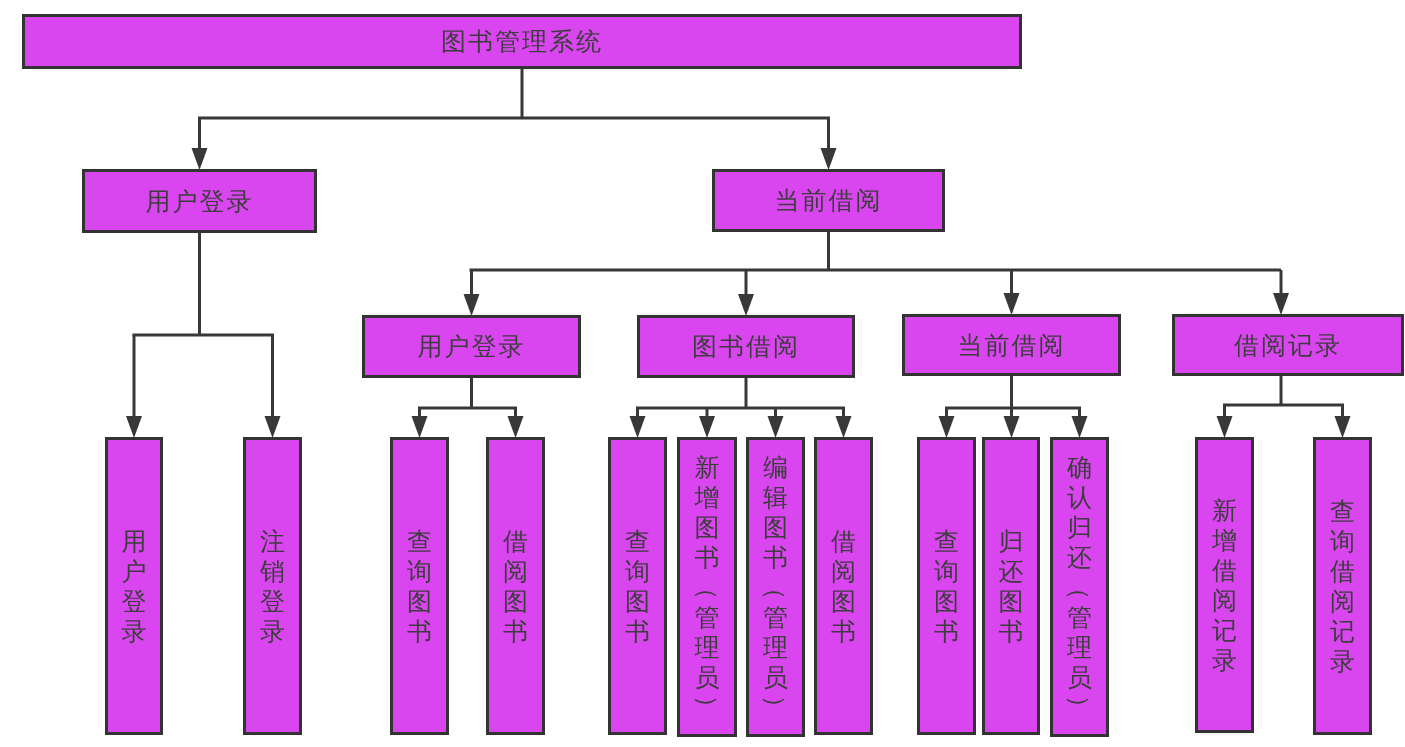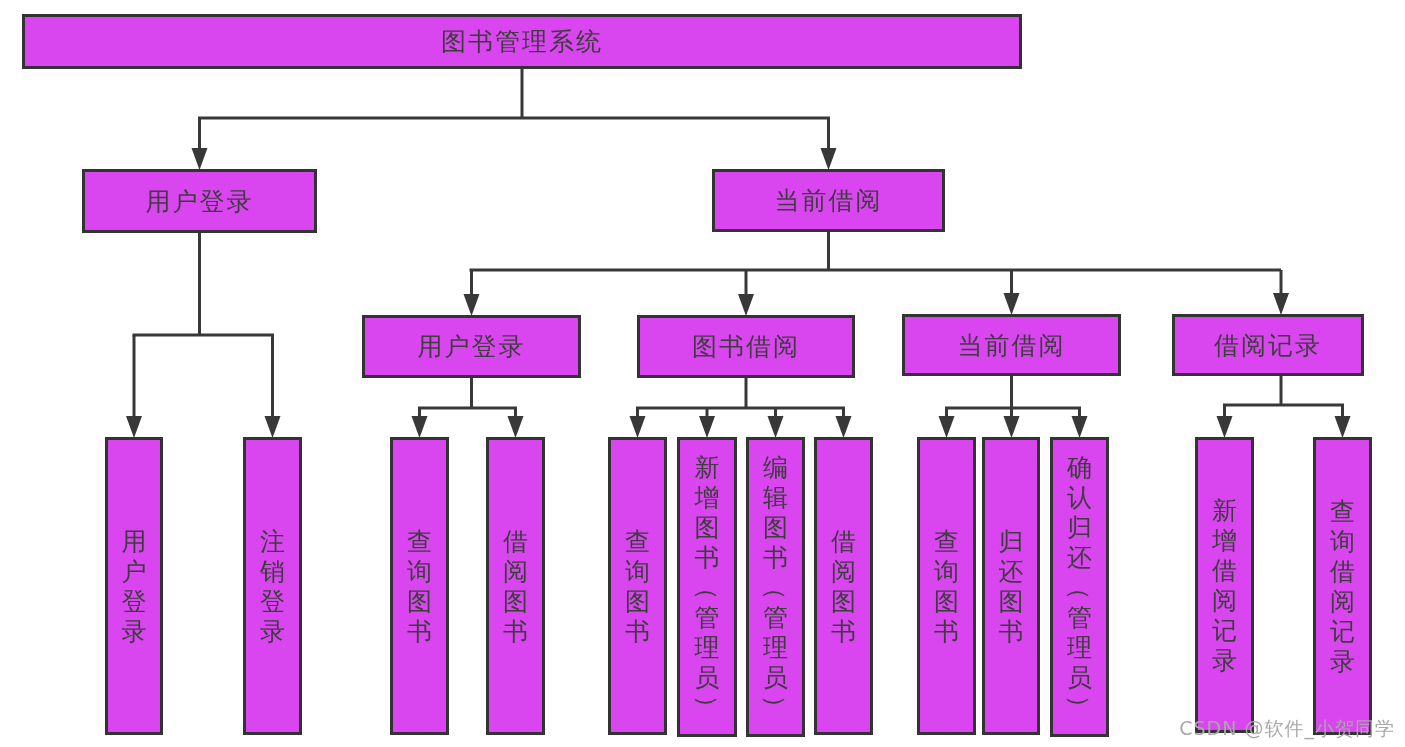--- a/index.html
+++ b/index.html
@@ -89,21 +89,21 @@
 
   <div class="hbox" style="left:362px;top:315px;width:219px;height:63px">
     <span class="hlbl">用户登录</span>
   </div>
   <div class="hbox" style="left:902px;top:314px;width:219px;height:62px">
     <span class="hlbl">当前借阅</span>
   </div>
   <div class="hbox" style="left:637px;top:315px;width:218px;height:63px">
     <span class="hlbl">图书借阅</span>
   </div>
-  <div class="hbox" style="left:1172px;top:314px;width:192px;height:62px">
+  <div class="hbox" style="left:1172px;top:314px;width:232px;height:62px">
     <span class="hlbl">借阅记录</span>
   </div>
 
   <div class="vbox" style="left:105px;top:437px;width:58px;height:298px">
     <span class="vlbl">
         <span class="ch">用</span>
         <span class="ch">户</span>
         <span class="ch">登</span>
         <span class="ch">录</span>
       </span>
@@ -221,14 +221,13 @@
     <span class="vlbl">
         <span class="ch">查</span>
         <span class="ch">询</span>
         <span class="ch">借</span>
         <span class="ch">阅</span>
         <span class="ch">记</span>
         <span class="ch">录</span>
       </span>
   </div>
 
-  <div class="watermark">CSDN @软件_小贺同学</div>
 </div>
 
 </body></html>

